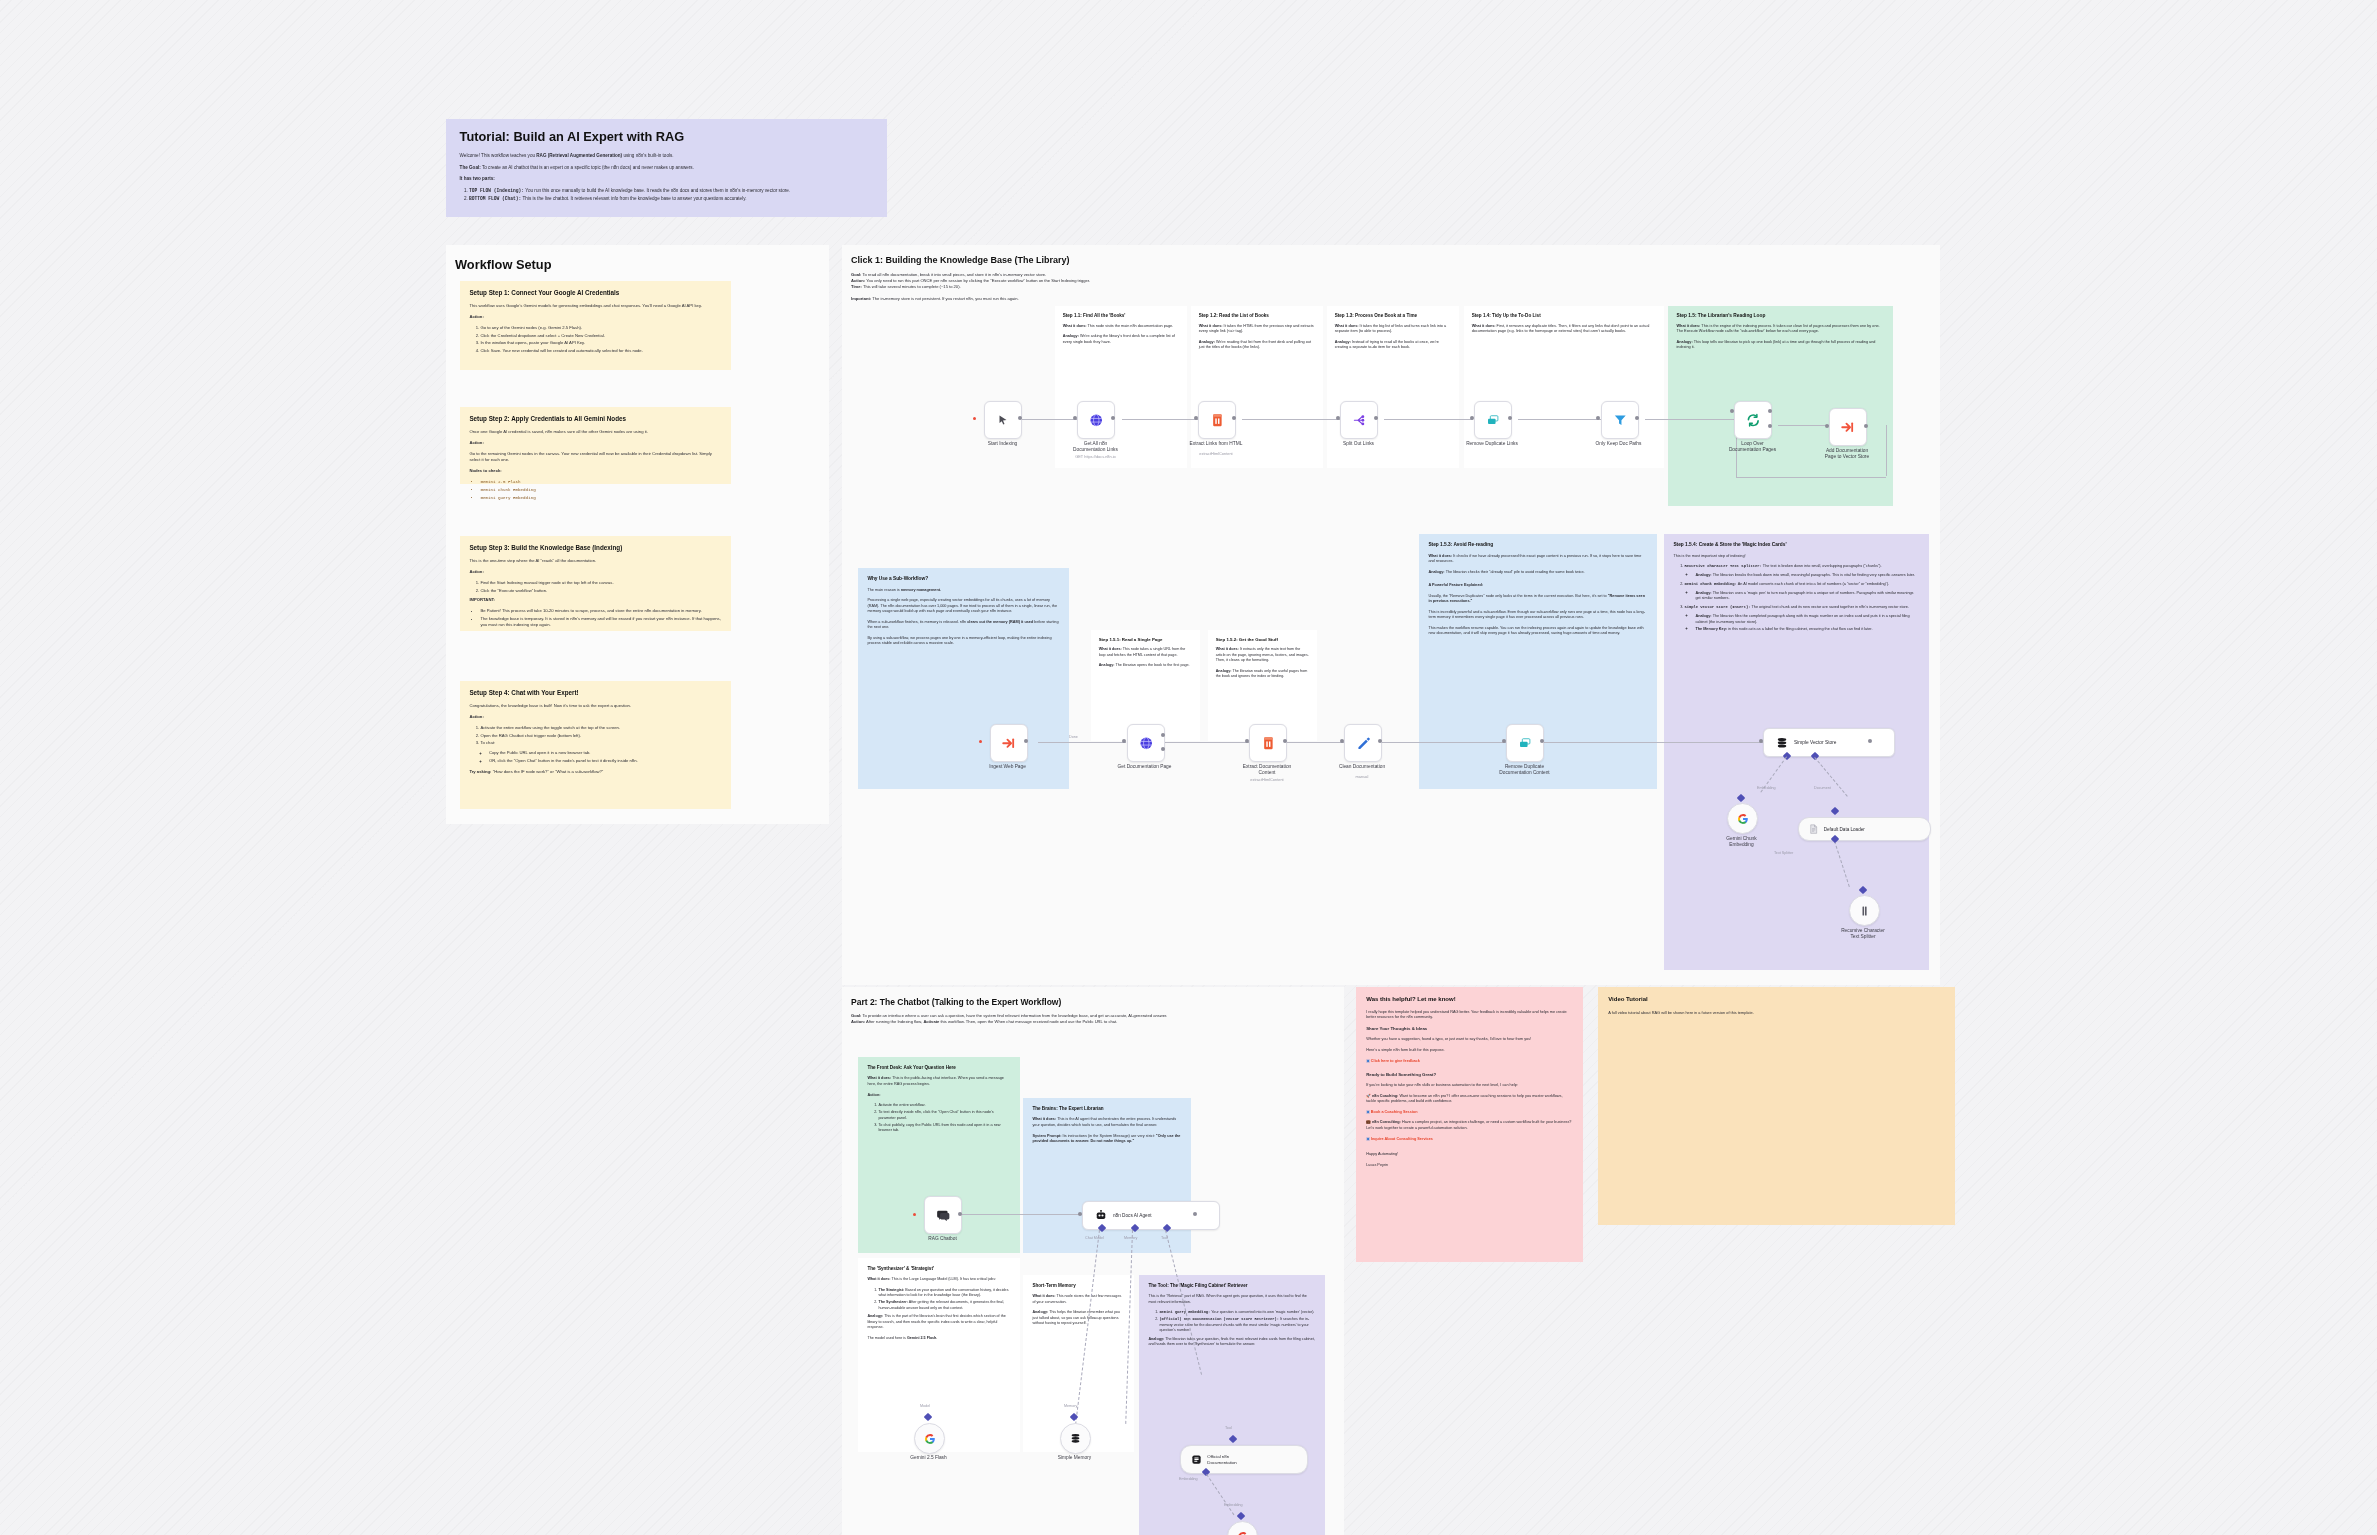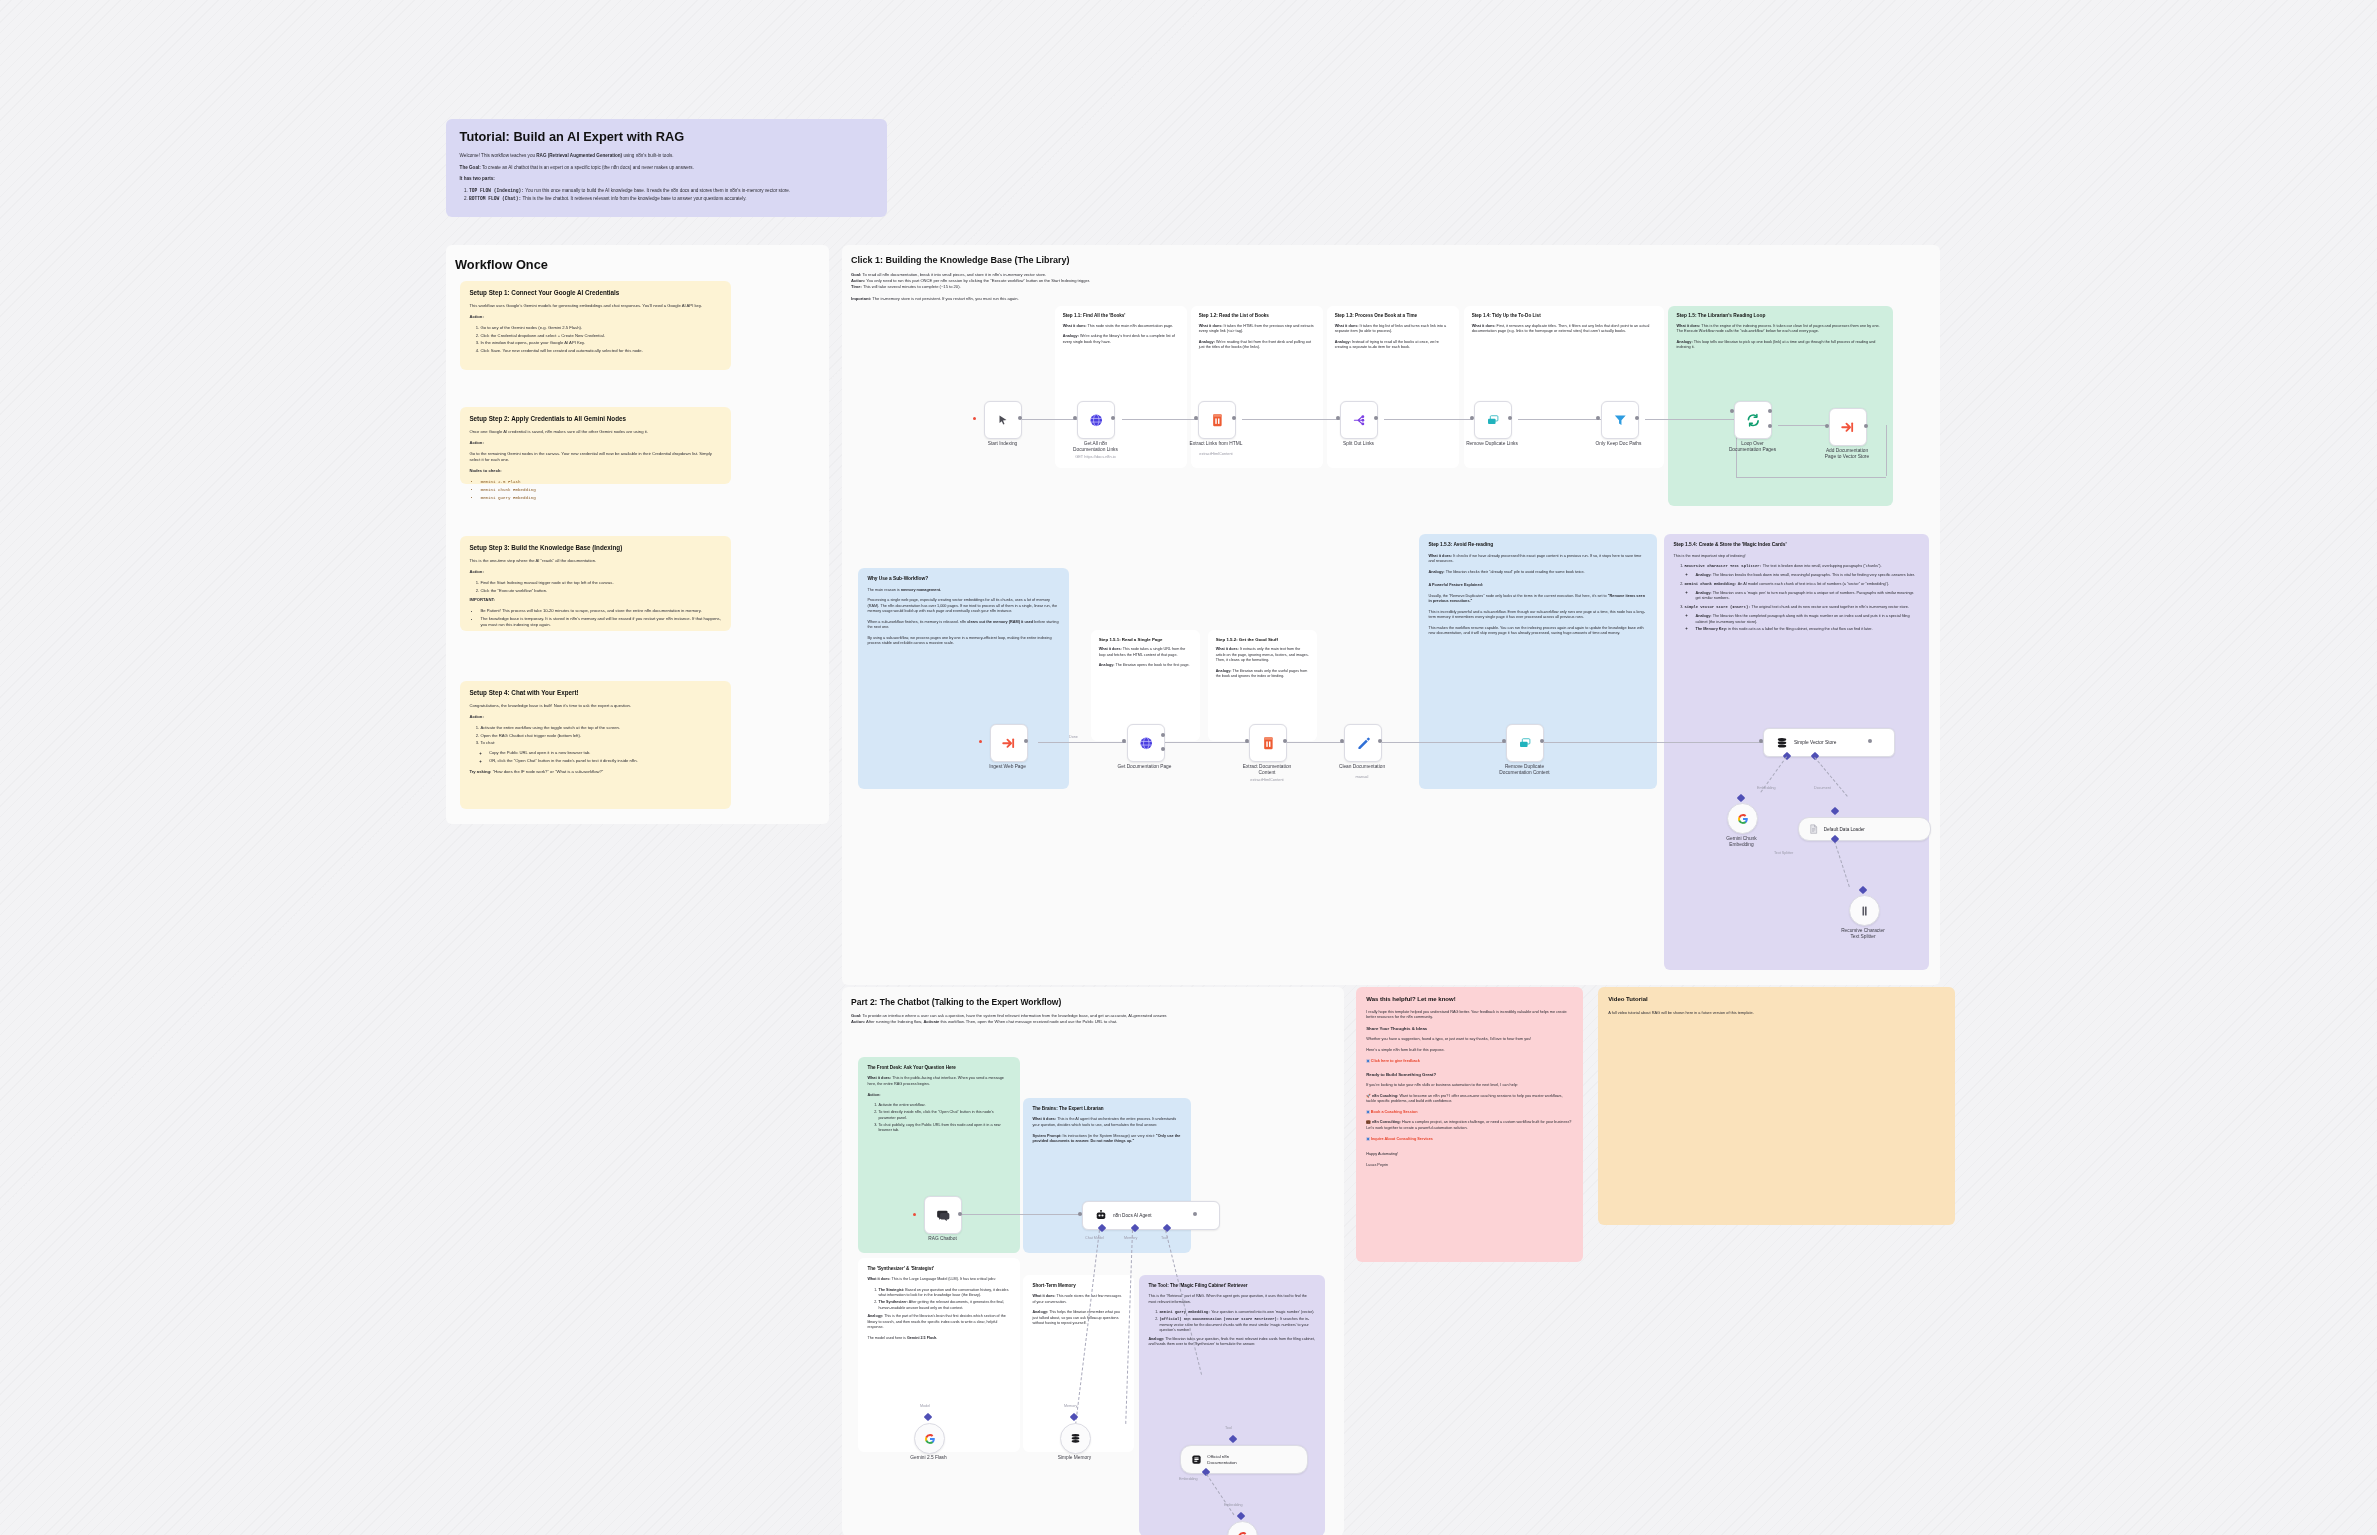--- a/index.html
+++ b/index.html
@@ -9,21 +9,21 @@
     color:#2b2b32;
   }
   
   .canvas-bg{
     position:absolute;inset:0;
     background-color:#f3f3f5;
     background-image:repeating-linear-gradient(135deg,
       rgba(0,0,0,0.018) 0px, rgba(0,0,0,0.018) 0.9px,
       transparent 0.9px, transparent 7.7px);
   }
-  .sticky{position:absolute;box-sizing:border-box;border-radius:6px;}
+  .sticky{position:absolute;box-sizing:border-box;border-radius:0;}
   .sticky .st-title{font-weight:bold;color:#111;line-height:1.25;}
   .sticky .st-body{line-height:1.45;}
   .b{font-weight:bold;}
   .mono{font-family:"Liberation Mono", monospace;}
   .lnk-red{color:#e8452c;text-decoration:none;font-weight:bold;}
   ol,ul{margin:3.4px 0 3.4px 11px;padding:0;}
   li{margin:0 0 1.7px 0;}
   p{margin:0 0 5.1px 0;}
 
   
@@ -75,21 +75,21 @@
     <p class="b">It has two parts:</p>
     <ol style="margin-left:9.4px;">
       <li><span class="b mono">TOP FLOW (Indexing):</span><span> You run this once manually to build the AI knowledge base. It reads the n8n docs and stores them in n8n's in-memory vector store.</span></li>
       <li><span class="b mono">BOTTOM FLOW (Chat):</span><span> This is the live chatbot. It retrieves relevant info from the knowledge base to answer your questions accurately.</span></li>
     </ol>
   </div>
 </div>
 
 <div class="sticky s-plain" style="left:446px;top:245px;width:383px;height:579px;background:#fbfbfb;"></div>
 
-<div style="position:absolute;left:455px;top:257px;font-size:12.8px;font-weight:bold;color:#111;">Workflow Once</div>
+<div style="position:absolute;left:455px;top:257px;font-size:12.8px;font-weight:bold;color:#111;">Workflow Setup</div>
 
 <div class="sticky s-yellow" style="left:460px;top:281px;width:271px;height:89px;padding:7.7px 9.4px;">
   <div class="st-title" style="font-size:6.3px;margin-bottom:6px;">Setup Step 1: Connect Your Google AI Credentials</div>
   <div class="st-body" style="font-size:4.2px;">
     <p>This workflow uses Google's Gemini models for generating embeddings and chat responses. You'll need a Google AI API key.</p>
     <p class="b">Action:</p>
     <ol>
       <li>Go to any of the Gemini nodes (e.g. Gemini 2.5 Flash).</li>
       <li>Click the Credential dropdown and select + Create New Credential.</li>
       <li>In the window that opens, paste your Google AI API Key.</li>

